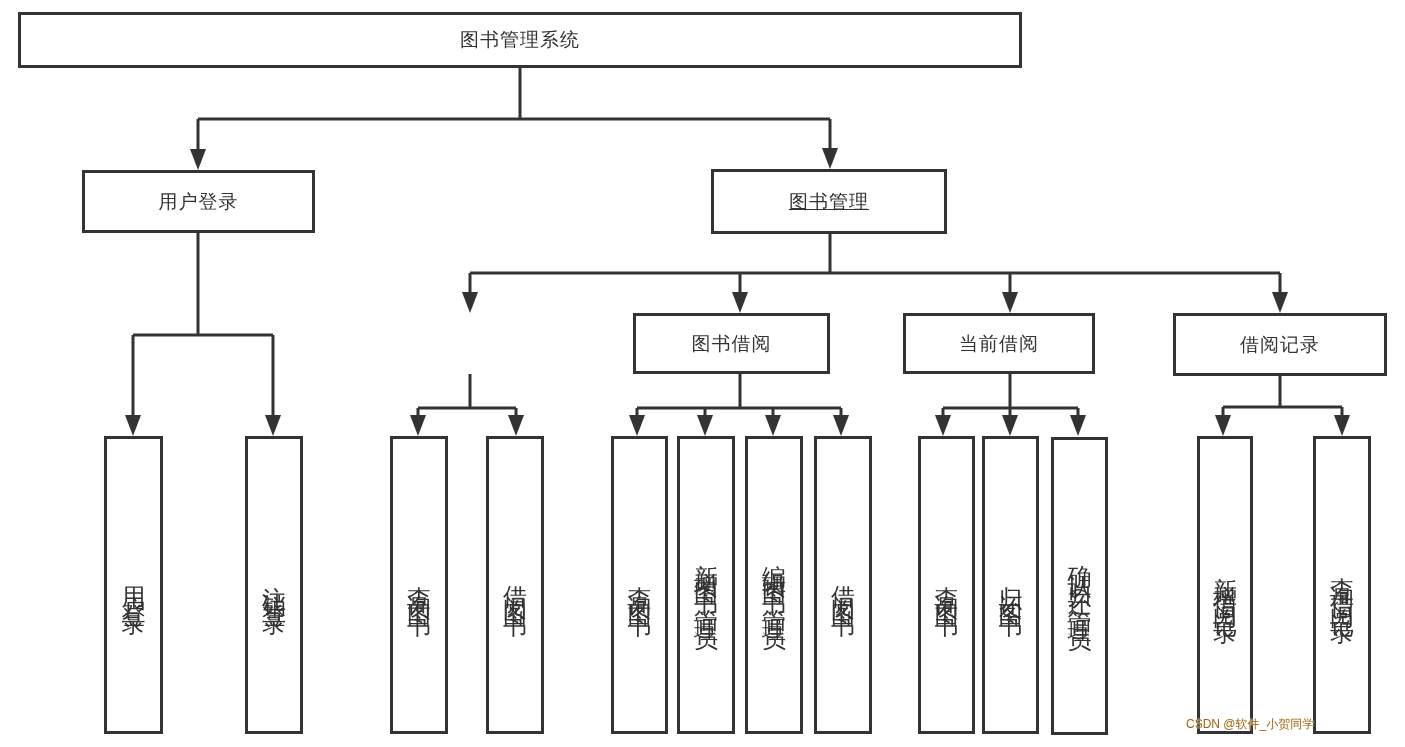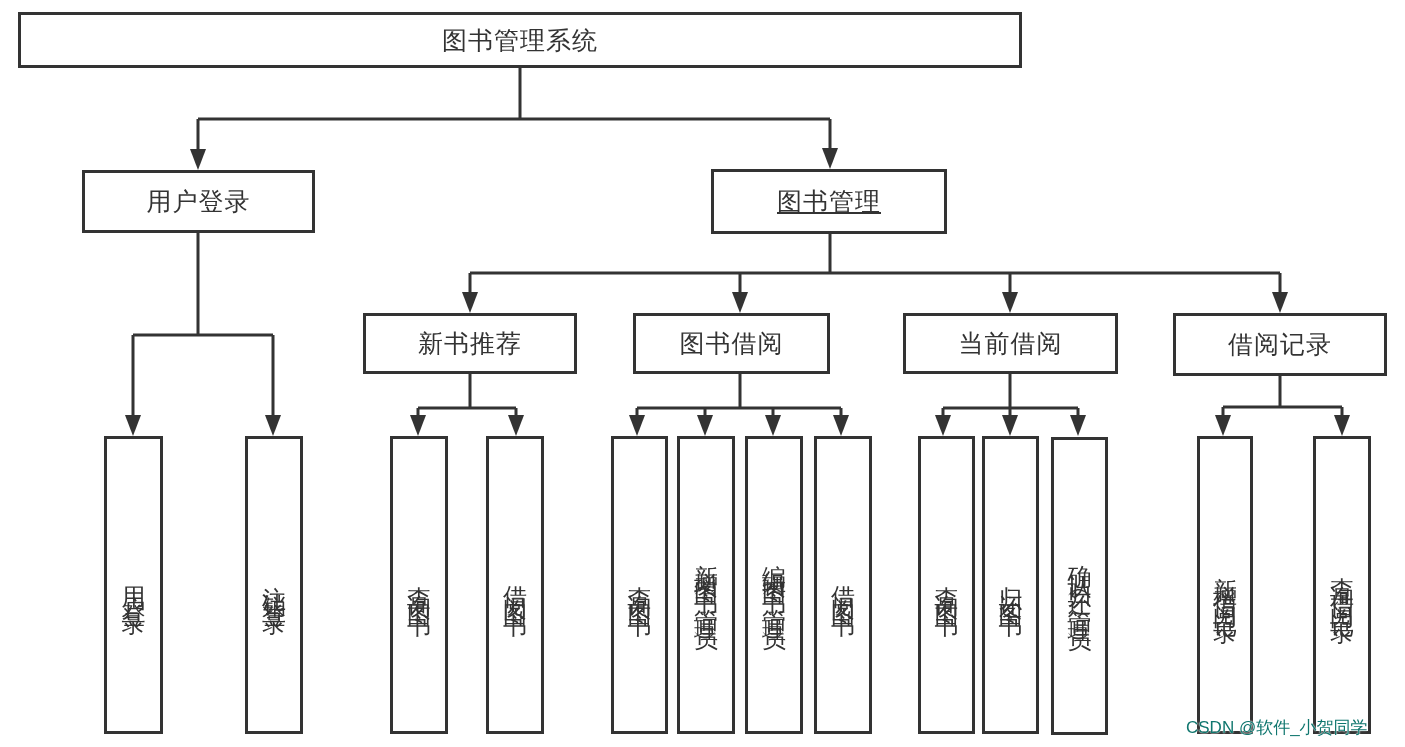--- a/index.html
+++ b/index.html
@@ -26,38 +26,38 @@
     box-sizing: border-box;
     background: #ffffff;
     border: 3px solid #333333;
     color: #333333;
     display: flex;
     align-items: center;
     justify-content: center;
     z-index: 2;
   }
   .box.h .lbl {
-    font-size: 25px;
+    font-size: 19px;
     letter-spacing: 1px;
     white-space: nowrap;
   }
   .box.v .lbl {
     writing-mode: vertical-rl;
     text-orientation: mixed;
     font-size: 24px;
     letter-spacing: 9px;
     line-height: 1;
     white-space: nowrap;
   }
   .watermark {
     position: absolute;
     left: 1186px;
     top: 716px;
-    font-size: 17px;
-    color: #0f766e;
+    font-size: 12px;
+    color: #a16207;
     text-shadow: 0 0 2px #ffffff, 0 0 1px #ffffff;
     white-space: nowrap;
     z-index: 5;
   }
 </style>
 </head>
 <body>
 
 <div id="stage">
 
@@ -98,27 +98,24 @@
     <span class="lbl">图书管理系统</span>
   </div>
 
   <div class="box h" style="left:82px; top:170px; width:233px; height:63px;">
     <span class="lbl">用户登录</span>
   </div>
   <div class="box h" style="left:711px; top:169px; width:236px; height:65px;text-decoration:underline;">
     <span class="lbl">图书管理</span>
   </div>
 
-  <div class="box h" style="left:363px; top:313px; width:214px; height:61px;">
-    <span class="lbl">新书推荐</span>
-  </div>
   <div class="box h" style="left:633px; top:313px; width:197px; height:61px;">
     <span class="lbl">图书借阅</span>
   </div>
-  <div class="box h" style="left:903px; top:313px; width:215px; height:61px;">
+  <div class="box h" style="left:903px; top:313px; width:192px; height:61px;">
     <span class="lbl">当前借阅</span>
   </div>
   <div class="box h" style="left:1173px; top:313px; width:214px; height:63px;">
     <span class="lbl">借阅记录</span>
   </div>
 
   <div class="box v" style="left:104px; top:436px; width:59px; height:298px;">
     <span class="lbl">用户登录</span>
   </div>
   <div class="box v" style="left:245px; top:436px; width:58px; height:298px;">

